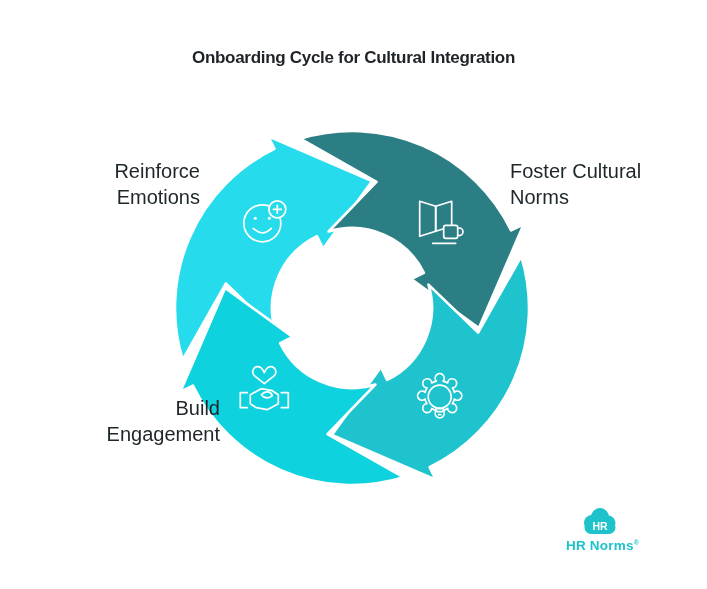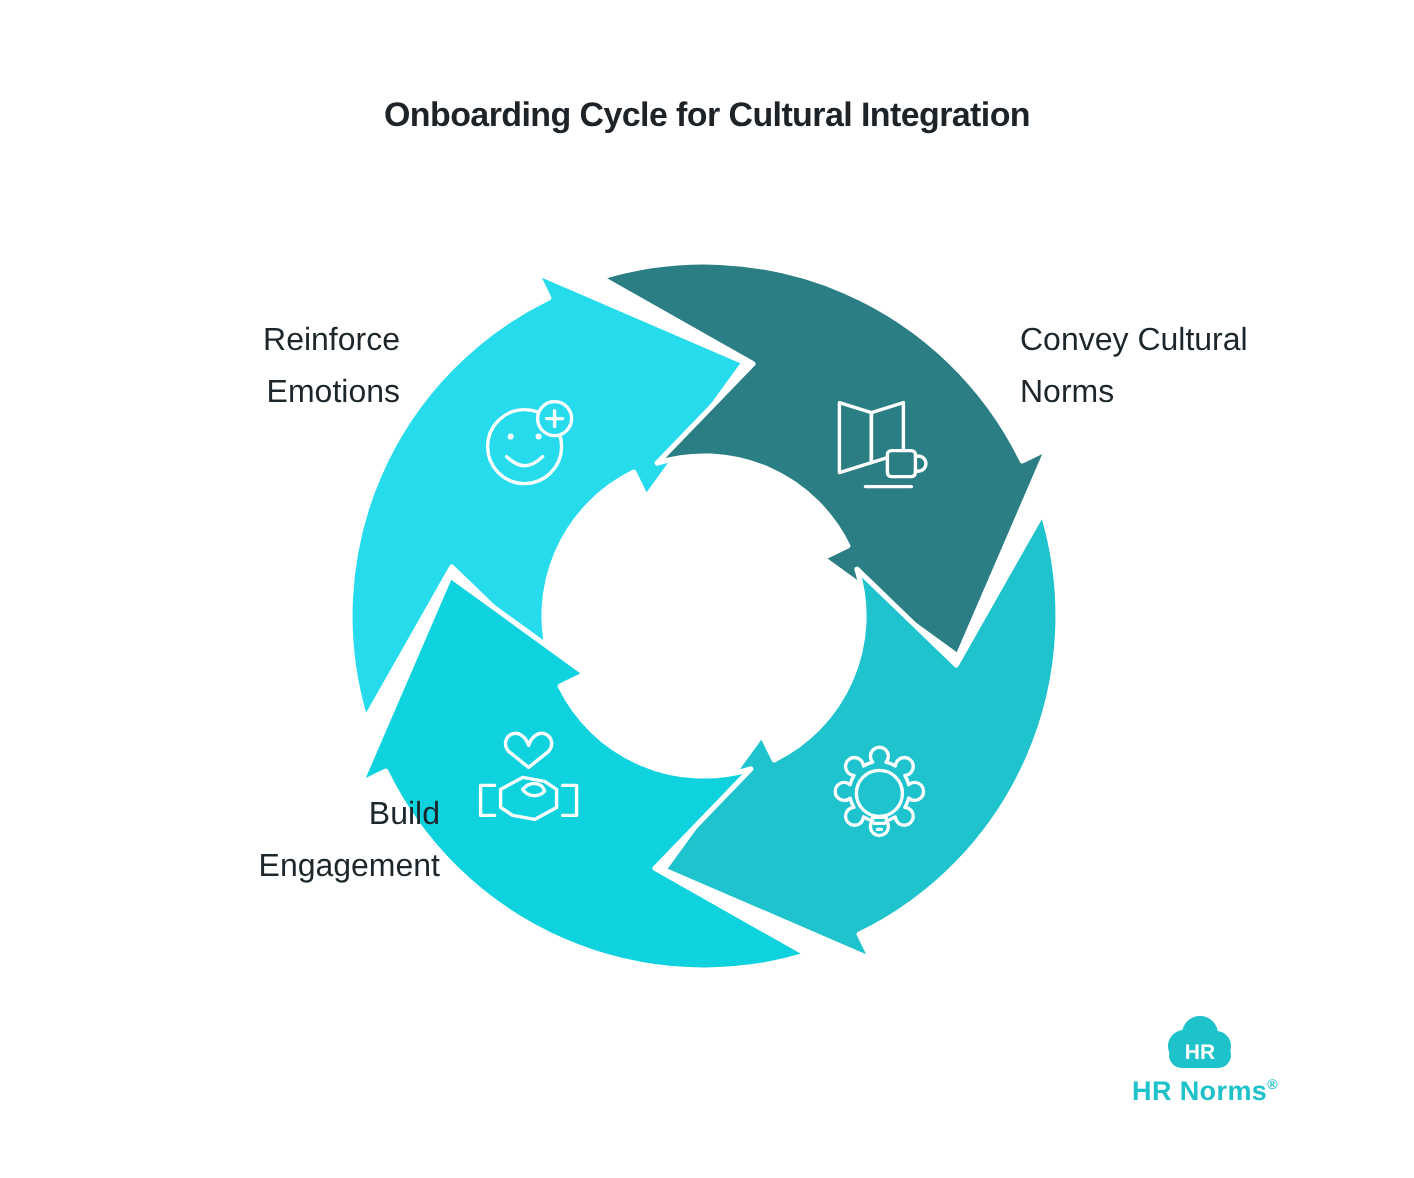--- a/index.html
+++ b/index.html
@@ -2,21 +2,21 @@
 <html><head>
 <meta charset="utf-8">
 <style>
   html,body{margin:0;padding:0;background:#ffffff;}
   #canvas{position:relative;width:707px;height:589px;background:#ffffff;
           font-family:"Liberation Sans",sans-serif;overflow:hidden;}
   #page-title{position:absolute;left:0;top:48px;width:707px;margin:0;
               text-align:center;font-size:17px;font-weight:700;
               color:#1e2328;letter-spacing:-0.3px;}
   #cycle-svg{position:absolute;left:0;top:0;}
-  .step-label{position:absolute;font-size:16px;line-height:26px;color:#1d262a;}
+  .step-label{position:absolute;font-size:20px;line-height:26px;color:#1d262a;}
   .align-right{text-align:right;}
   #logo{position:absolute;left:561px;top:505px;display:flex;align-items:center;flex-direction:column;}
   #logo-text{font-size:13.5px;font-weight:700;color:#1ec2ca;
              letter-spacing:0.2px;margin-left:5px;white-space:nowrap;}
   #logo-reg{font-size:7px;font-weight:700;}
 </style>
 </head>
 <body>
 
 <div id="canvas">
@@ -56,21 +56,21 @@
         <path d="M -3 -1 C 1 -5.5 7 -4.5 8 0 C 5 3 0 3 -3 -1 Z"></path>
       </g>
     </svg>
 
   <div class="step-label align-right" style="right:507px;top:158px;">
     <div>Reinforce</div>
     <div>Emotions</div>
   </div>
 
   <div class="step-label" style="left:510px;top:158px;">
-    <div>Convey Cultural</div>
+    <div>Foster Cultural</div>
     <div>Norms</div>
   </div>
 
 
   <div class="step-label align-right" style="right:487px;top:395px;">
     <div>Build</div>
     <div>Engagement</div>
   </div>
 
   <div id="logo">

